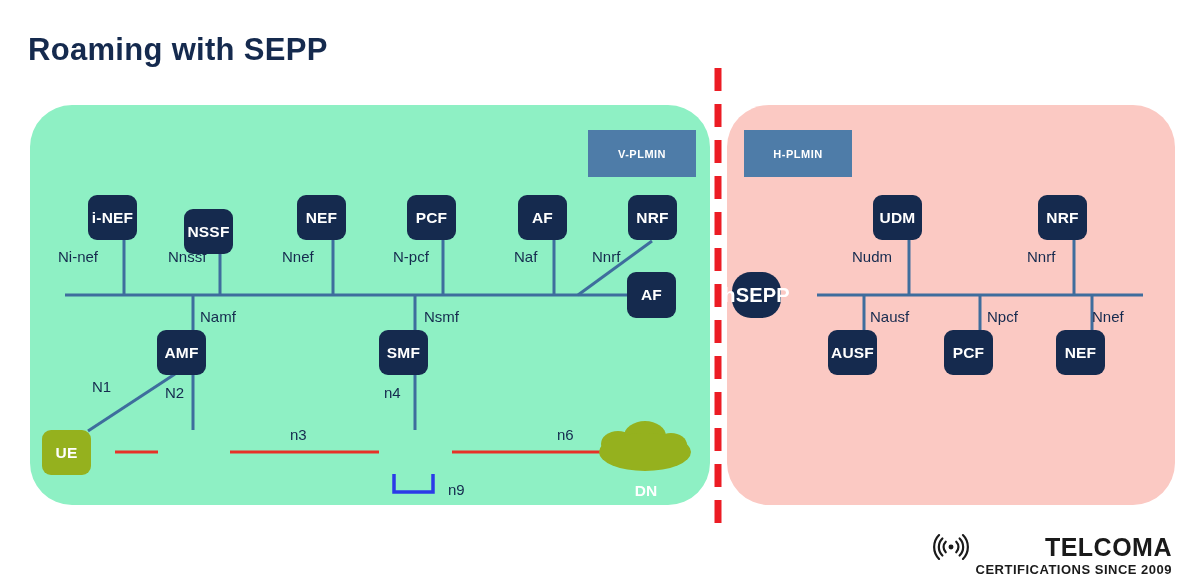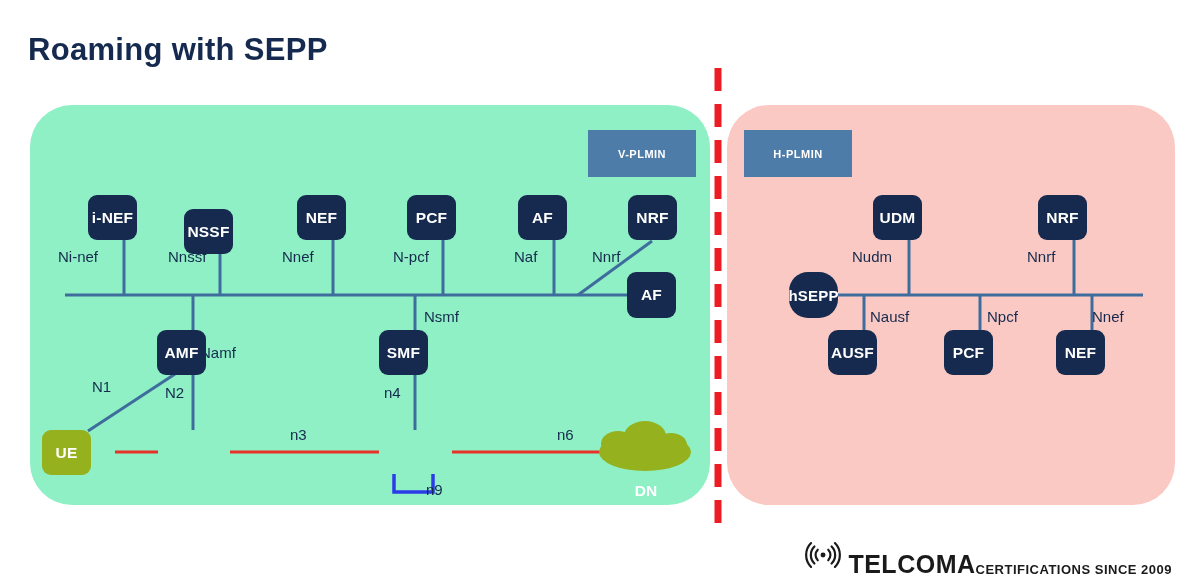--- a/index.html
+++ b/index.html
@@ -30,21 +30,21 @@
   .node.tall { height:46px; }
   .lbl {
     position:absolute; color:#152A4E; font-size:15px; font-weight:500;
     white-space:nowrap;
   }
   .dn-label {
     position:absolute; left:628px; top:438px; width:36px; text-align:center;
     color:#fff; font-weight:bold; font-size:15.5px;margin-top:44px;
   }
   .logo { position:absolute; right:28px; bottom:8px; display:flex; align-items:center; gap:4px; }
-  .logo-text { display:flex; flex-direction:row; align-items:flex-end;margin-top:19px; }
+  .logo-text { display:flex; flex-direction:column; align-items:flex-end;margin-top:19px; }
   .logo-name { font-size:25px; font-weight:bold; color:#1a1a1a; line-height:1; letter-spacing:.5px; }
   .logo-tagline { font-size:13px; font-weight:bold; color:#1a1a1a; letter-spacing:.5px; margin-top:2px; }
 </style>
 </head>
 <body>
 
 <div class="stage">
 
   <div class="title">Roaming with SEPP</div>
 
@@ -103,33 +103,33 @@
   <div class="node navy" style="left:379px; top:330px;">SMF</div>
   <div class="node olive" style="left:42px;  top:430px;text-align:center;">UE</div>
   <div class="dn-label">DN</div>
 
   <span class="lbl" style="left:58px;  top:248px;">Ni-nef</span>
   <span class="lbl" style="left:168px; top:248px;">Nnssf</span>
   <span class="lbl" style="left:282px; top:248px;">Nnef</span>
   <span class="lbl" style="left:393px; top:248px;">N-pcf</span>
   <span class="lbl" style="left:514px; top:248px;">Naf</span>
   <span class="lbl" style="left:592px; top:248px;">Nnrf</span>
-  <span class="lbl" style="left:200px; top:308px;margin-top:36px;">Namf</span>
+  <span class="lbl" style="left:200px; top:308px;">Namf</span>
   <span class="lbl" style="left:424px; top:308px;">Nsmf</span>
   <span class="lbl" style="left:92px;  top:378px;">N1</span>
   <span class="lbl" style="left:165px; top:384px;">N2</span>
   <span class="lbl" style="left:384px; top:384px;">n4</span>
   <span class="lbl" style="left:290px; top:426px;">n3</span>
   <span class="lbl" style="left:557px; top:426px;">n6</span>
-  <span class="lbl" style="left:426px; top:481px;">n9</span>
+  <span class="lbl" style="left:448px; top:481px;">n9</span>
 
   <div class="node navy" style="left:873px;  top:195px;">UDM</div>
   <div class="node navy" style="left:1038px; top:195px;">NRF</div>
-  <div class="node navy tall" style="left:789px; top:272px; font-size:15px;border-radius:19px;">hSEPP</div>
-  <div class="node navy" style="left:828px;  top:330px;border-radius:10px;">AUSF</div>
+  <div class="node navy tall" style="left:732px; top:272px; font-size:20px;border-radius:19px;">hSEPP</div>
+  <div class="node navy" style="left:828px;  top:330px;">AUSF</div>
   <div class="node navy" style="left:944px;  top:330px;">PCF</div>
   <div class="node navy" style="left:1056px; top:330px;">NEF</div>
 
   <span class="lbl" style="left:852px;  top:248px;">Nudm</span>
   <span class="lbl" style="left:1027px; top:248px;">Nnrf</span>
   <span class="lbl" style="left:870px;  top:308px;">Nausf</span>
   <span class="lbl" style="left:987px;  top:308px;">Npcf</span>
   <span class="lbl" style="left:1092px; top:308px;">Nnef</span>
 
   <div class="logo">

